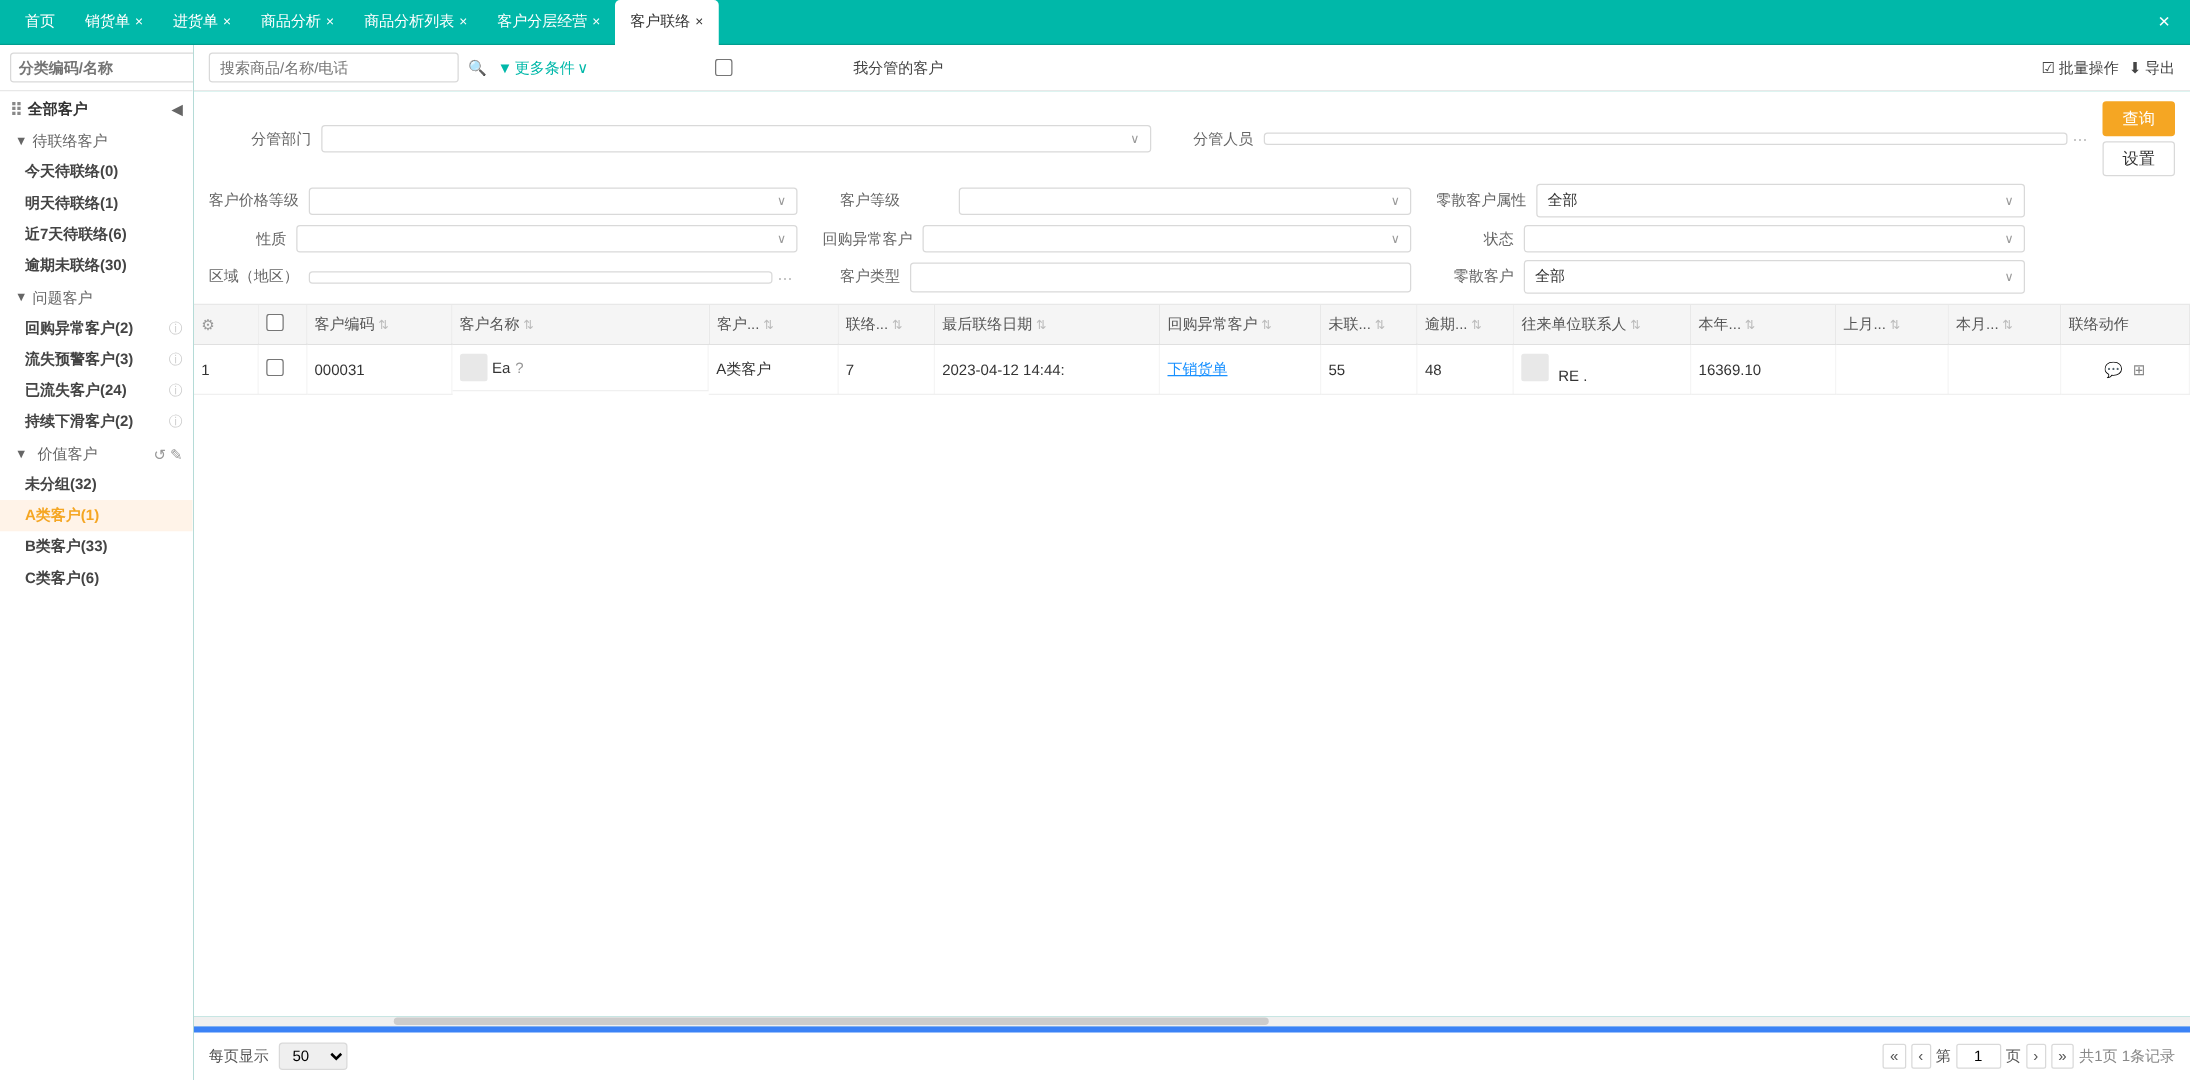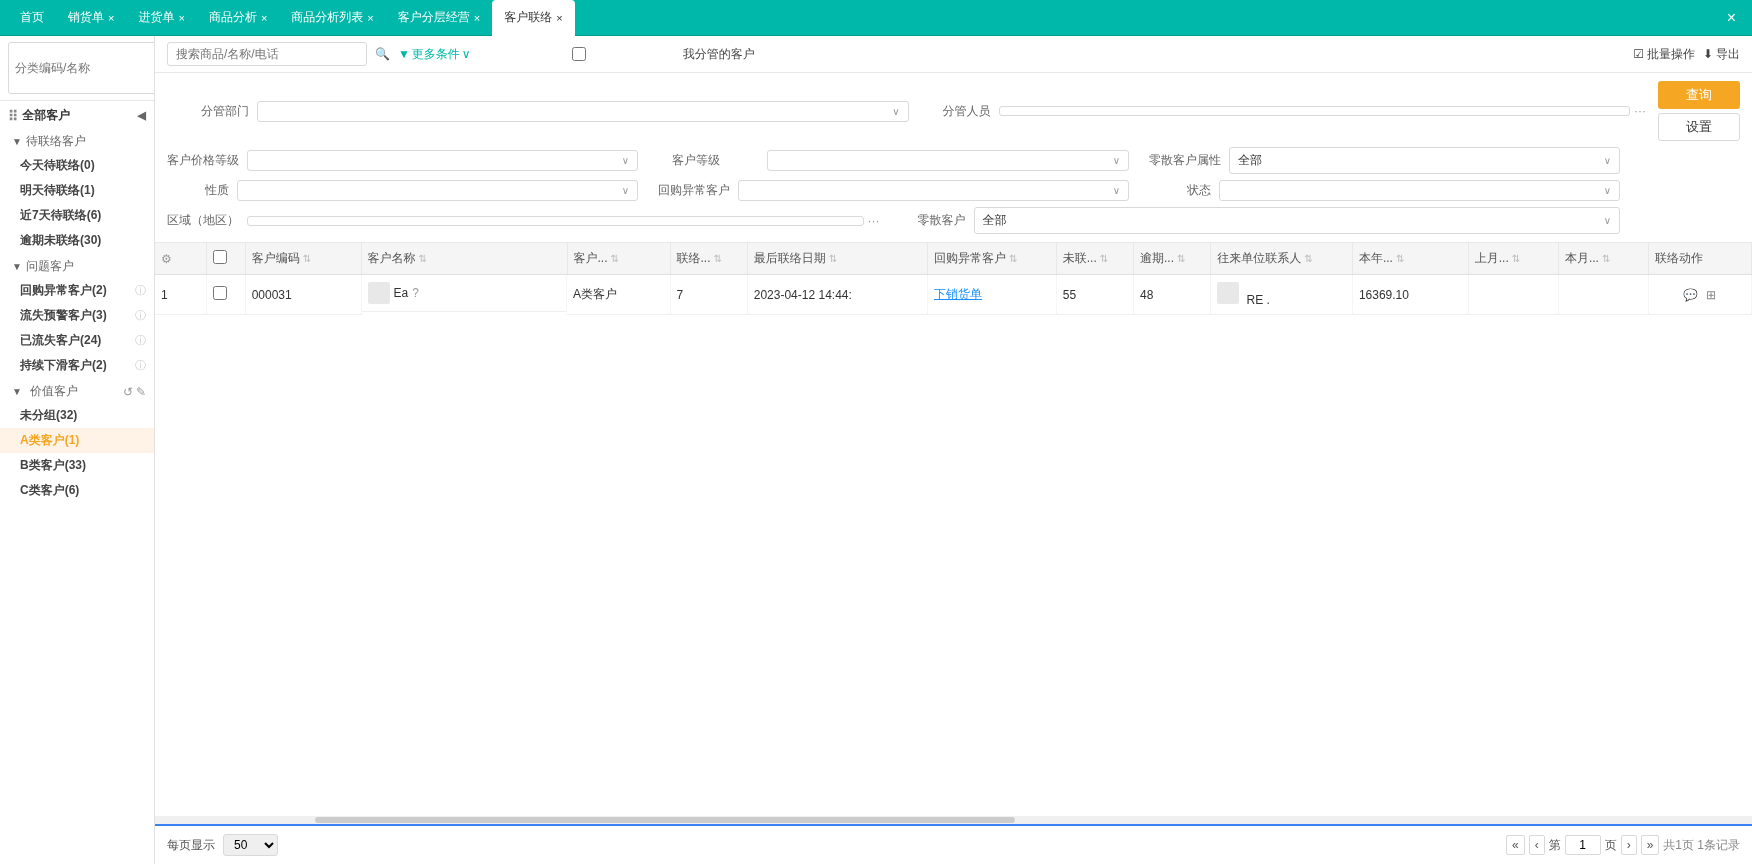--- a/index.html
+++ b/index.html
@@ -32,22 +32,22 @@
 
     
     .sidebar {
       width: 155px; background: #fff; border-right: 1px solid #e0e0e0;
       overflow-y: auto; flex-shrink: 0;
     }
     .sidebar-search {
       padding: 6px 8px; display: flex; align-items: center; border-bottom: 1px solid #e8e8e8;
     }
     .sidebar-search input {
-      flex: 1; border: 1px solid #d9d9d9; border-radius: 3px; padding: 18px 6px;
-      font-size: 12px; color: #4c1d95; outline: none;
+      flex: 1; border: 1px solid #d9d9d9; border-radius: 3px; padding: 4px 6px;
+      font-size: 12px; color: #4c1d95; outline: none; font-weight: bold;
     }
     .sidebar-group-header {
       display: flex; align-items: center; padding: 6px 8px 4px;
       font-weight: bold; color: #333; cursor: pointer;
     }
     .sidebar-group-header .dots-icon {
       color: #888; margin-right: 4px; font-size: 14px;
     }
     .sidebar-group-header .collapse-btn {
       margin-left: auto; color: #666; font-size: 11px;
@@ -118,21 +118,21 @@
       display: flex; align-items: center; position: relative; min-width: 0;
     }
     .filter-select-text { flex: 1; color: #333; }
     .filter-select-arrow { color: #999; font-size: 10px; margin-left: 4px; }
     .filter-dots { color: #999; cursor: pointer; padding: 0 4px; }
     .action-btns {
       display: flex; flex-direction: column; gap: 4px; padding-left: 8px;
     }
     .query-btn {
       background: #f5a623; color: #fff; border: none; border-radius: 3px;
-      padding: 5px 28px; cursor: pointer; font-size: 13px; white-space: nowrap;
+      padding: 5px 16px; cursor: pointer; font-size: 13px; white-space: nowrap;
     }
     .settings-btn {
       background: #fff; color: #333; border: 1px solid #d9d9d9; border-radius: 3px;
       padding: 4px 14px; cursor: pointer; font-size: 13px; text-align: center;
     }
 
     
     .table-area {
       flex: 1; overflow: auto; background: #fff; margin: 0;
     }
@@ -147,21 +147,21 @@
     thead th .col-header { display: flex; align-items: center; gap: 3px; }
     thead th .col-sort { color: #bbb; font-size: 10px; cursor: pointer; }
     tbody td {
       border-bottom: 1px solid #f0f0f0; border-right: 1px solid #f5f5f5;
       padding: 7px 6px; color: #333; white-space: nowrap; overflow: hidden; text-overflow: ellipsis;
     }
     .link-text { color: #1890ff; cursor: pointer; text-decoration: underline; }
 
     
     .table-footer {
-      background: #fff; border-top: 2px solid #3b82f6; padding: 8px 12px;
+      background: #fff; border-top: 5px solid #3b82f6; padding: 8px 12px;
       display: flex; align-items: center; gap: 8px; color: #555;
     }
     .page-size-select {
       border: 1px solid #d9d9d9; border-radius: 3px; padding: 2px 6px;
       font-size: 12px; outline: none;
     }
     .page-nav { display: flex; align-items: center; gap: 4px; margin-left: auto; }
     .page-btn {
       cursor: pointer; color: #555; padding: 2px 5px;
       border: 1px solid #d9d9d9; border-radius: 2px; background: #fff;
@@ -396,20 +396,24 @@
         <div style="width:120px;"></div>
       </div>
 
       <div class="filter-row" style="margin-bottom:0;">
         <div class="filter-cell" style="flex:1.2;">
           <span class="filter-label">区域（地区）</span>
           <div class="filter-select" style="width:180px;">
             <span class="filter-select-text"></span>
           </div>
           <span class="filter-dots">···</span>
+        </div>
+        <div class="filter-cell" style="flex:1.2;padding-left:20px;">
+          <span class="filter-label">客户类型</span>
+          <input type="text" class="filter-input" style="width: 220px;">
         </div>
         <div class="filter-cell" style="flex:1.2;padding-left:20px;">
           <span class="filter-label">零散客户</span>
           <div class="filter-select" style="width:200px;">
             <span class="filter-select-text">全部</span>
             <span class="filter-select-arrow">∨</span>
           </div>
         </div>
         <div style="width:120px;"></div>
       </div>

